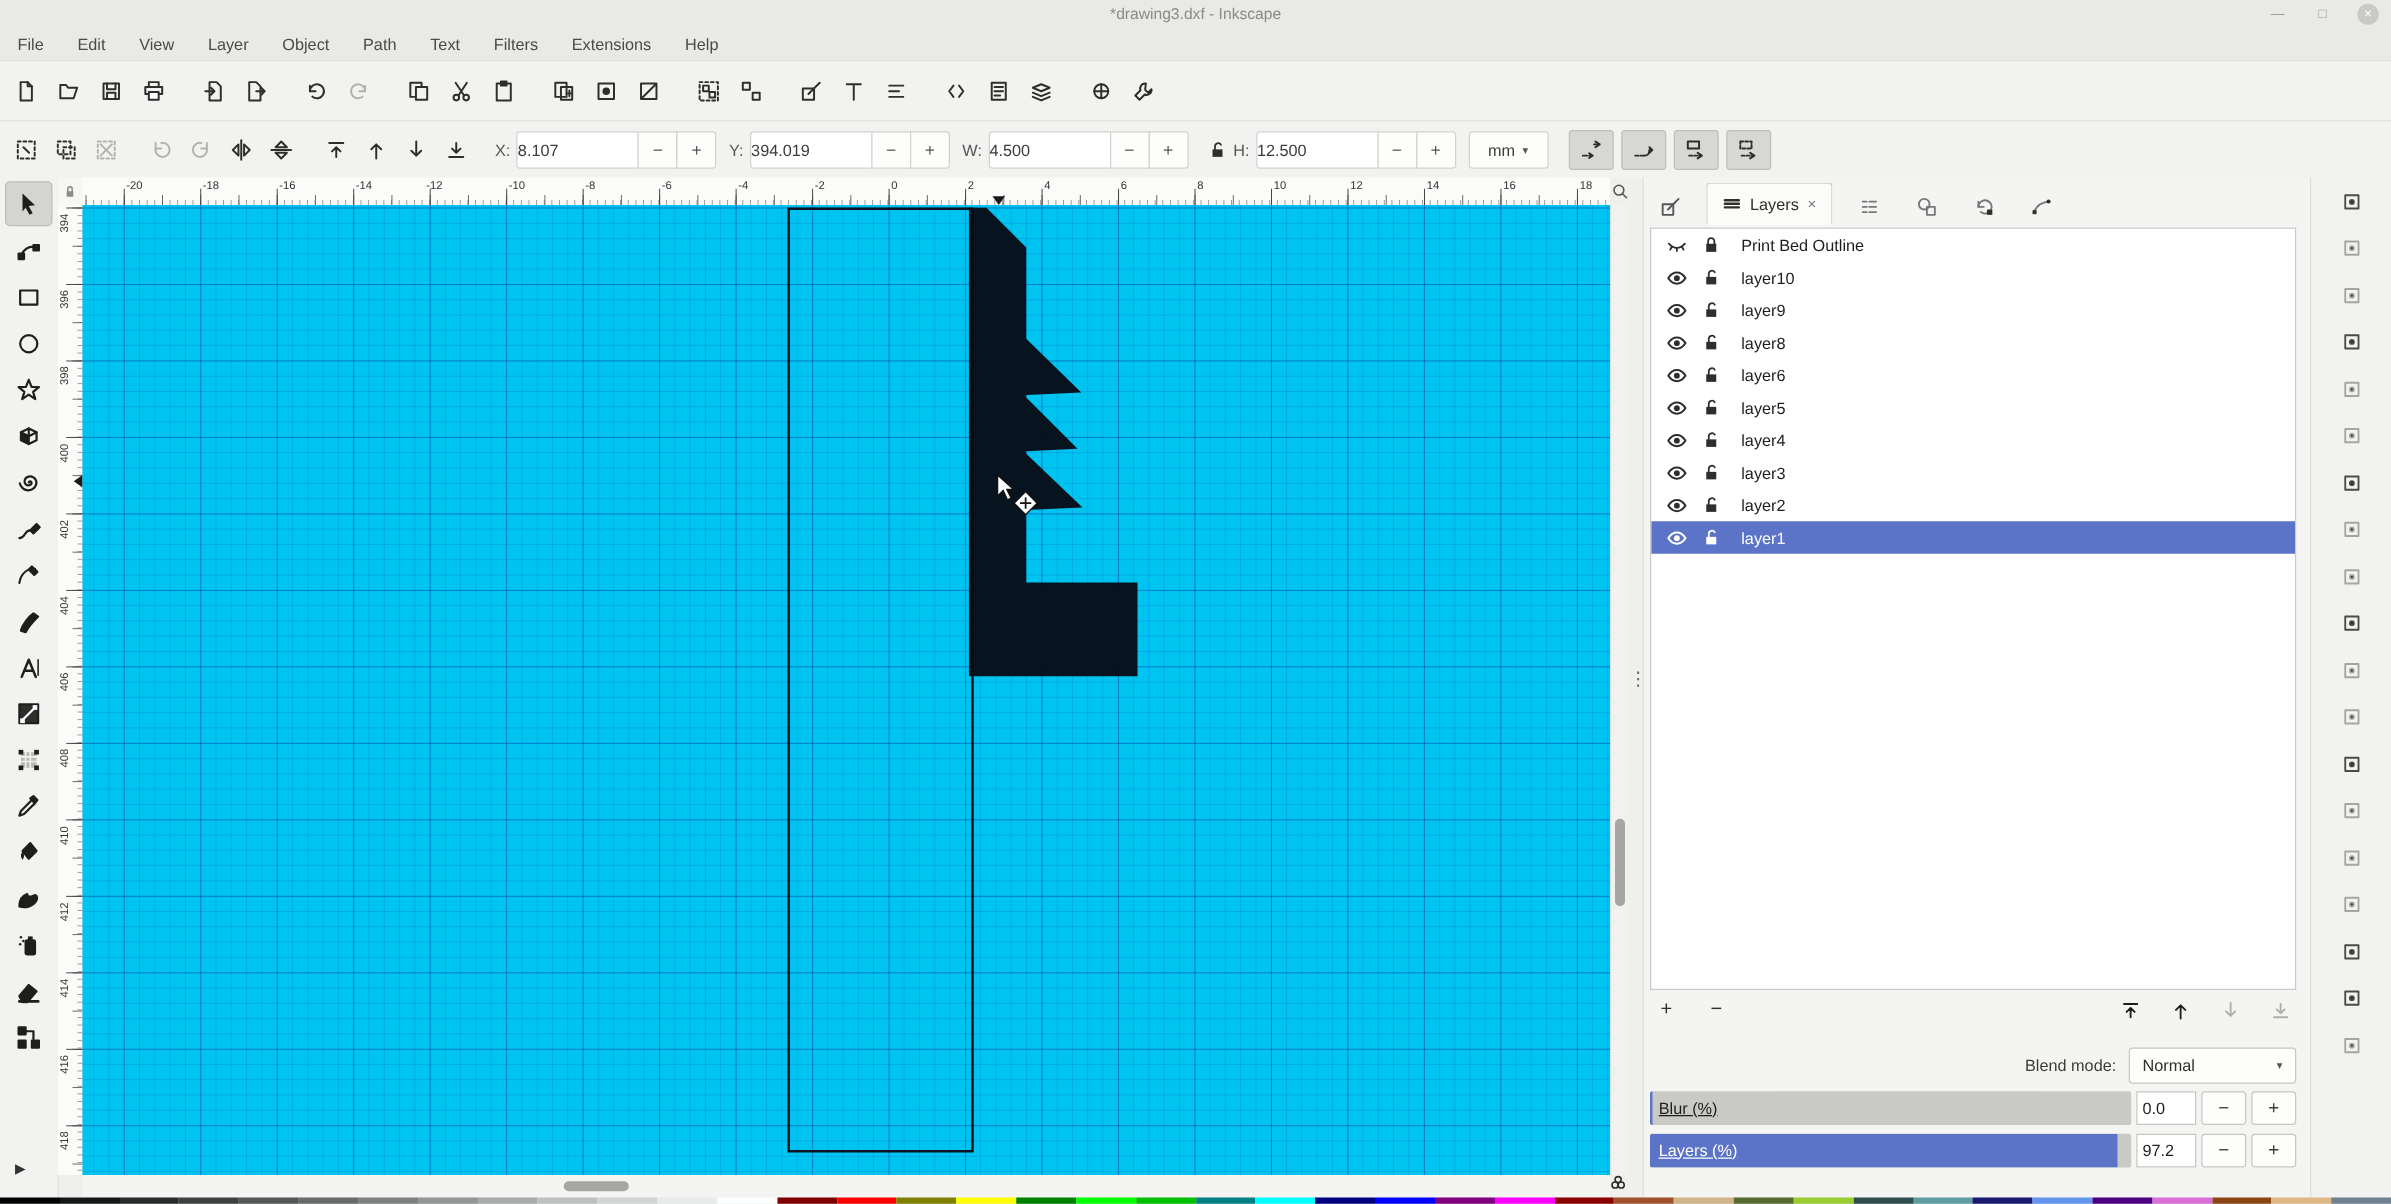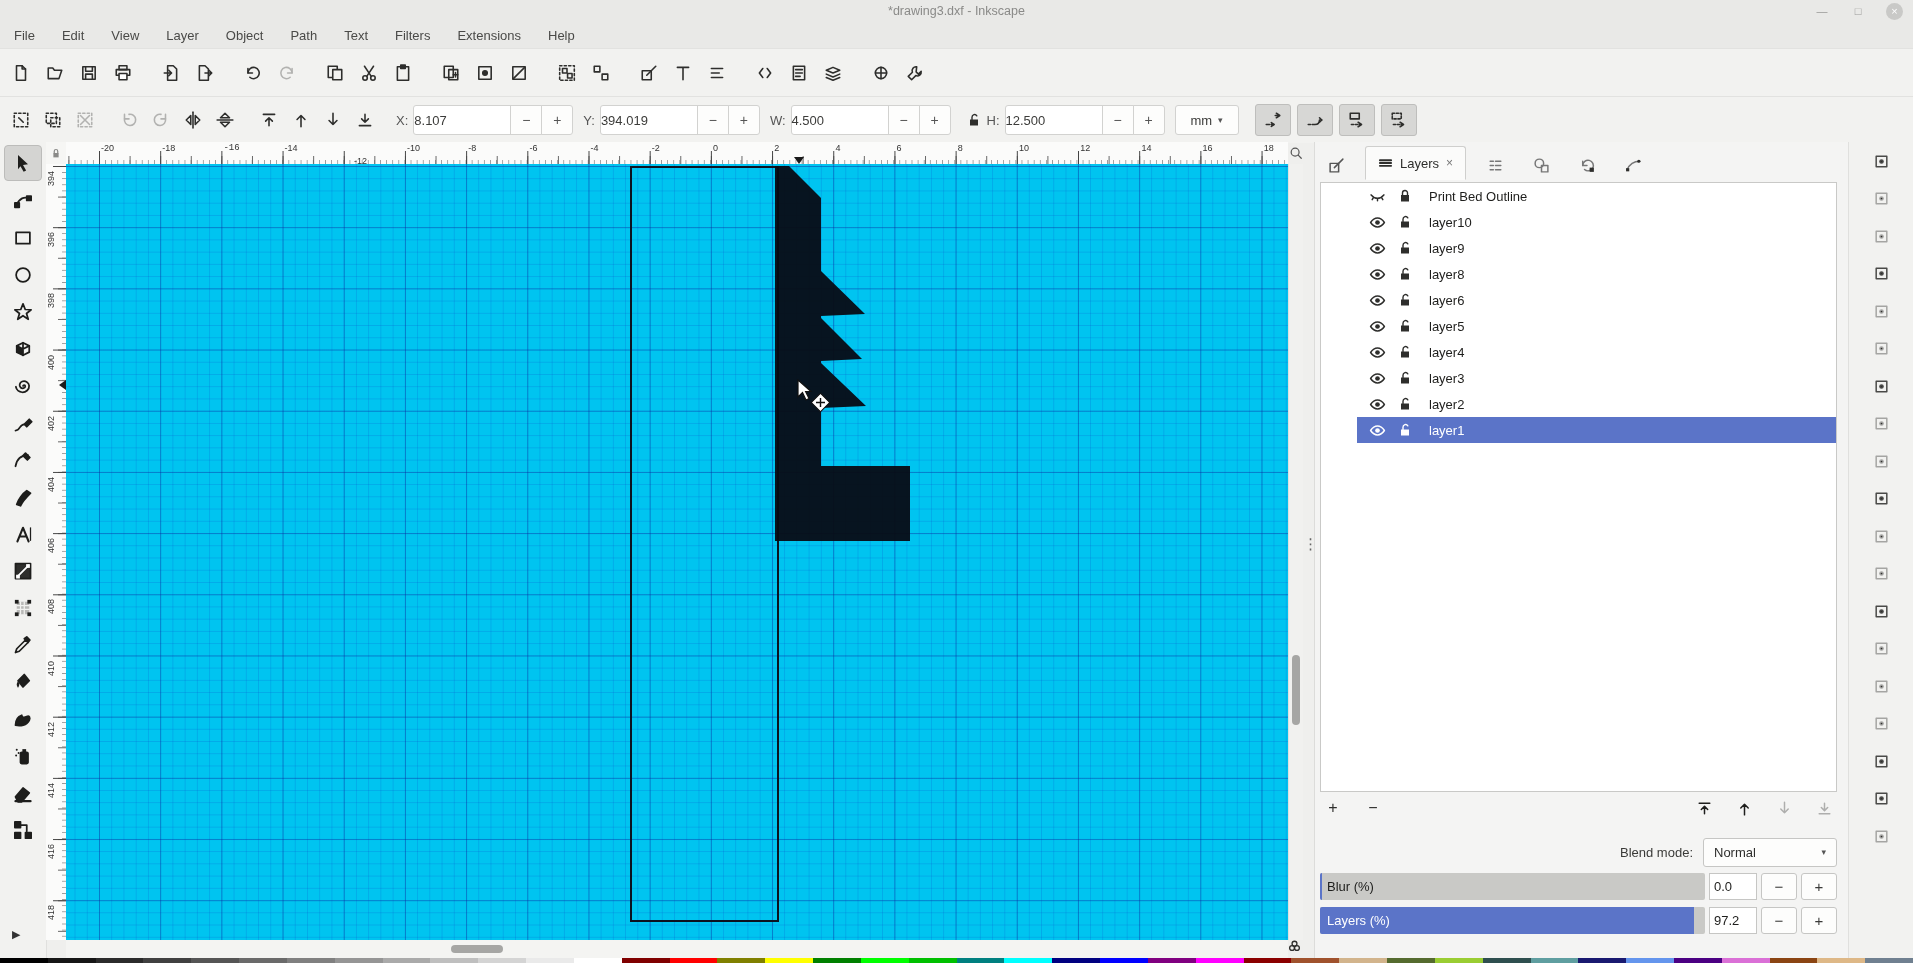--- a/index.html
+++ b/index.html
@@ -90,37 +90,37 @@
   
   .palette{position:absolute;left:0;top:958px;right:0;height:5px;display:flex;}
   .swatch{flex:1;}
   
   .dock{position:absolute;left:1314px;top:142px;width:534px;bottom:5px;background:#f4f4f3;border-left:1px solid #dcdcda;}
   .tabbar{position:absolute;left:4px;top:2px;right:4px;height:36px;display:flex;align-items:flex-end;gap:12px;}
   .dlg-tab{width:34px;height:30px;display:flex;align-items:center;justify-content:center;}
   .tab-active{height:32px;background:#fbfbfa;border:1px solid #cfcfcd;border-bottom:1px solid #fbfbfa;
     border-radius:3px 3px 0 0;display:flex;align-items:center;gap:7px;padding:0 12px;font-size:13px;color:#2e2e2c;}
   .tab-close{color:#777;font-size:12px;}
-  .layerlist{position:absolute;left:5px;right:12px;top:40px;height:608px;background:#fff;border:1px solid #c9c9c7;overflow:hidden;padding-left:36px;}
+  .layerlist{position:absolute;left:5px;right:12px;top:40px;height:608px;background:#fff;border:1px solid #c9c9c7;overflow:hidden;}
   .layer-row{height:26px;display:flex;align-items:center;gap:4px;padding-left:8px;font-size:13px;color:#1e1e1c;}
   .layer-row.selected{background:#5b74c8;color:#fff;}
   .layer-cell{width:24px;display:flex;align-items:center;justify-content:center;}
   .layer-name{margin-left:8px;}
   .listfooter{position:absolute;left:5px;right:12px;top:652px;height:28px;display:flex;align-items:center;gap:14px;}
   .foot-btn{width:26px;height:24px;display:flex;align-items:center;justify-content:center;font-size:16px;color:#2e2e2c;}
   .foot-spacer{flex:1;}
   .foot-btn.disabled{opacity:.32;}
   .blendrow{position:absolute;left:5px;right:12px;top:696px;height:28px;display:flex;align-items:center;
     justify-content:flex-end;gap:10px;font-size:13px;color:#3a3a38;}
   .blend-dd{width:112px;height:27px;border:1px solid #c6c6c4;background:#fdfdfc;border-radius:3px;
     display:flex;align-items:center;justify-content:space-between;padding:0 10px;color:#2e2e2c;}
   .sliderrow{position:absolute;left:5px;right:12px;height:28px;display:flex;align-items:center;gap:4px;}
   .slider-track{flex:1;height:27px;background:#c9c9c6;border-radius:2px;position:relative;overflow:hidden;}
   .slider-fill{position:absolute;left:0;top:0;bottom:0;background:#5b74c8;}
-  .slider-label{position:absolute;left:7px;top:0;bottom:0;display:flex;align-items:center;font-size:13px;z-index:2;}
+  .slider-label{position:absolute;left:7px;top:0;bottom:0;display:flex;align-items:center;font-size:13px;z-index:2;text-decoration:underline;}
   .val-box{width:42px;height:25px;border:1px solid #c6c6c4;background:#fff;display:flex;align-items:center;
     padding-left:4px;font-size:13px;color:#1e1e1c;}
   .mini-btn{width:34px;height:25px;border:1px solid #c6c6c4;background:#fdfdfc;border-radius:3px;
     display:flex;align-items:center;justify-content:center;font-size:15px;color:#3a3a38;}
   
   .snapbar{position:absolute;left:1848px;top:142px;width:65px;bottom:5px;background:#f2f2f0;
     border-left:1px solid #e0e0de;display:flex;flex-direction:column;align-items:center;
     padding-top:8px;gap:15.5px;}
   .snap-btn{width:22px;height:22px;display:flex;align-items:center;justify-content:center;}
 </style>
@@ -575,23 +575,23 @@
       <div class="icon-btn">
         <svg width="14" height="14" viewBox="0 0 16 16" fill="none" stroke="#2e2e2c" stroke-width="1.4" stroke-linejoin="round" stroke-linecap="round">
           <rect x="5" y="8" width="6" height="5" fill="#8a8a88" stroke="none"></rect>
           <path d="M6 8V6a2 2 0 0 1 4 0v2" stroke="#8a8a88"></path>
         </svg>
       </div>
     </div>
   <div class="ruler-top" id="rulerTop">
       <span class="ruler-num" style="left: 35px;">-20</span>
       <span class="ruler-num" style="left: 96.2px;">-18</span>
-      <span class="ruler-num" style="left: 157.4px; font-family: Liberation Mono, monospace;">-16</span>
+      <span class="ruler-num" style="left: 157.4px;">-16</span>
       <span class="ruler-num" style="left: 218.6px;">-14</span>
-      <span class="ruler-num" style="left: 288px; margin-top: 13px;">-12</span>
+      <span class="ruler-num" style="left: 275px;">-12</span>
       <span class="ruler-num" style="left: 341px;">-10</span>
       <span class="ruler-num" style="left: 402.2px;">-8</span>
       <span class="ruler-num" style="left: 463.4px;">-6</span>
       <span class="ruler-num" style="left: 524.6px;">-4</span>
       <span class="ruler-num" style="left: 585.8px;">-2</span>
       <span class="ruler-num" style="left: 647px;">0</span>
       <span class="ruler-num" style="left: 708.2px;">2</span>
       <span class="ruler-num" style="left: 769.4px;">4</span>
       <span class="ruler-num" style="left: 830.6px;">6</span>
       <span class="ruler-num" style="left: 891.8px;">8</span>

